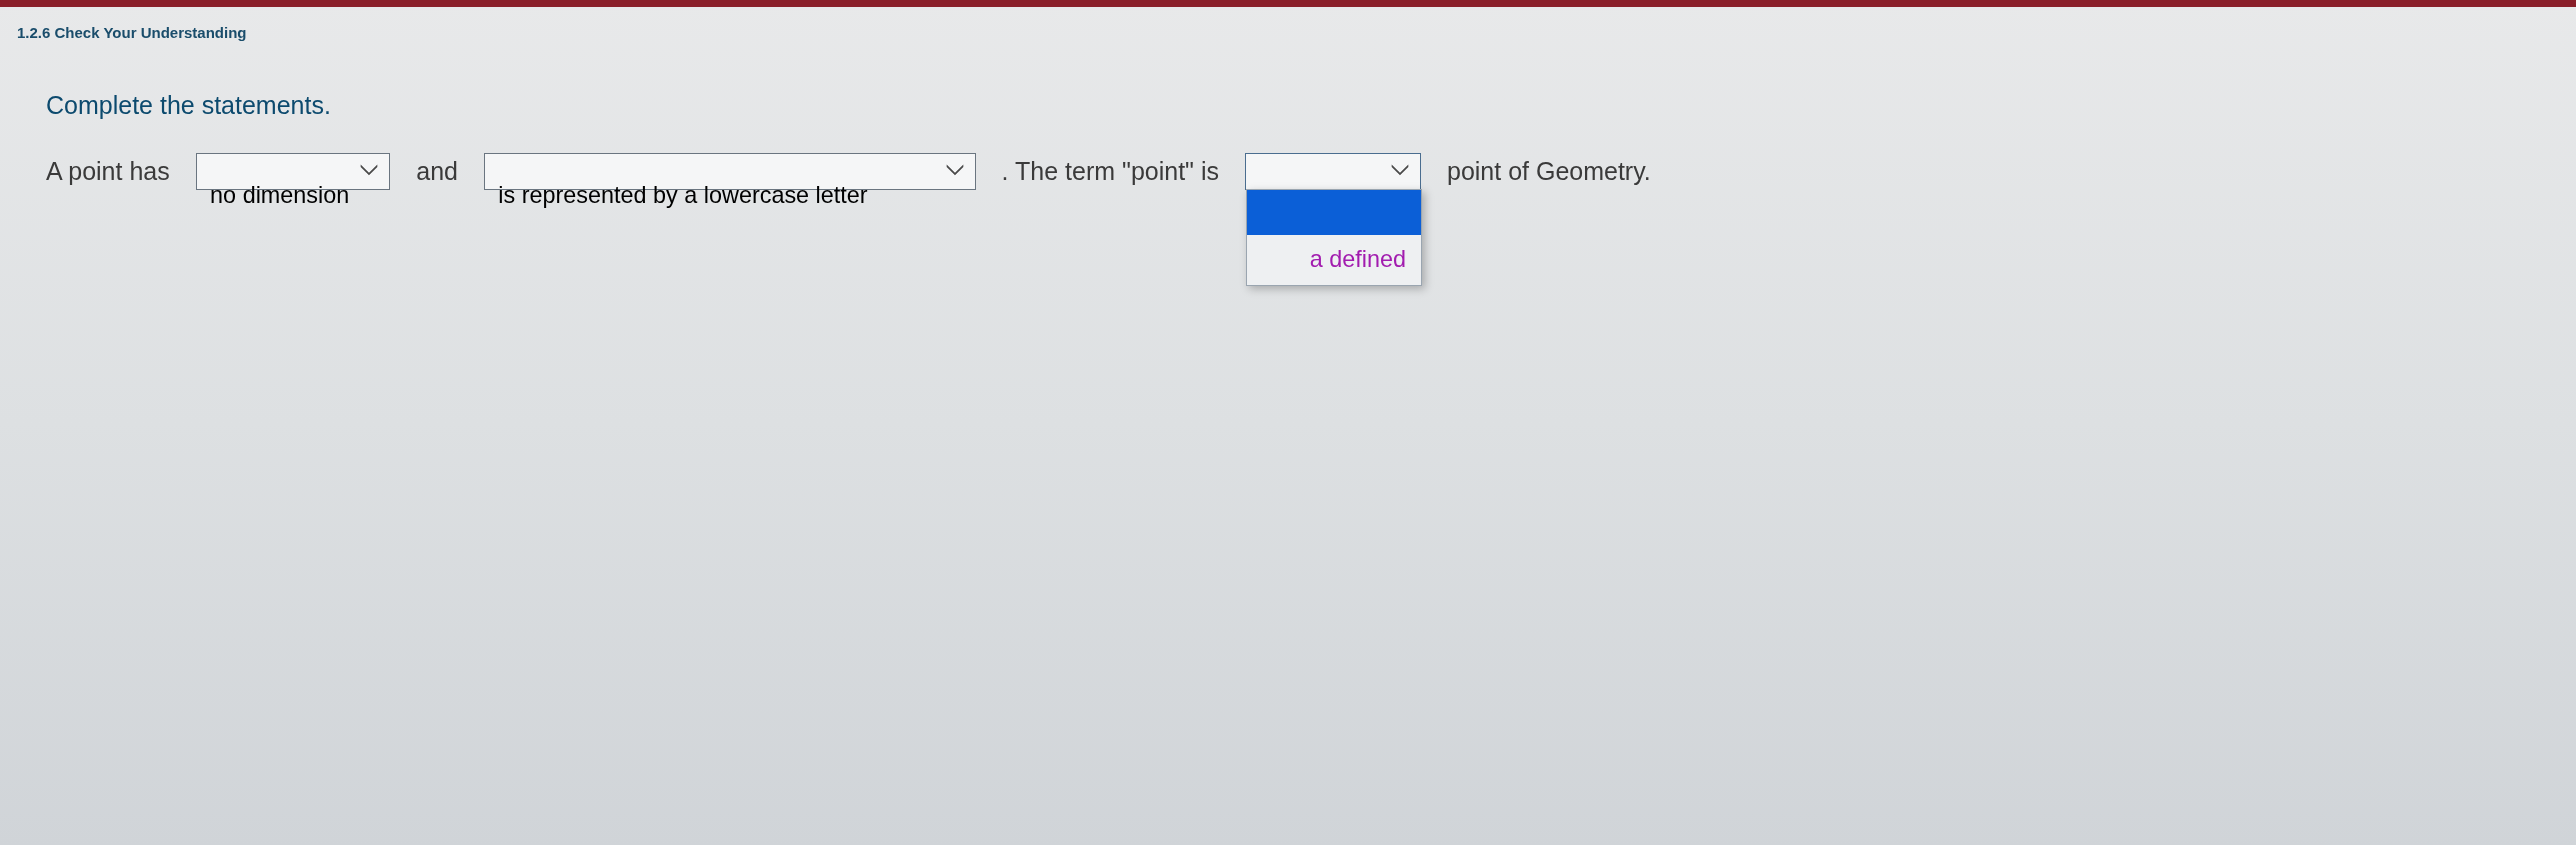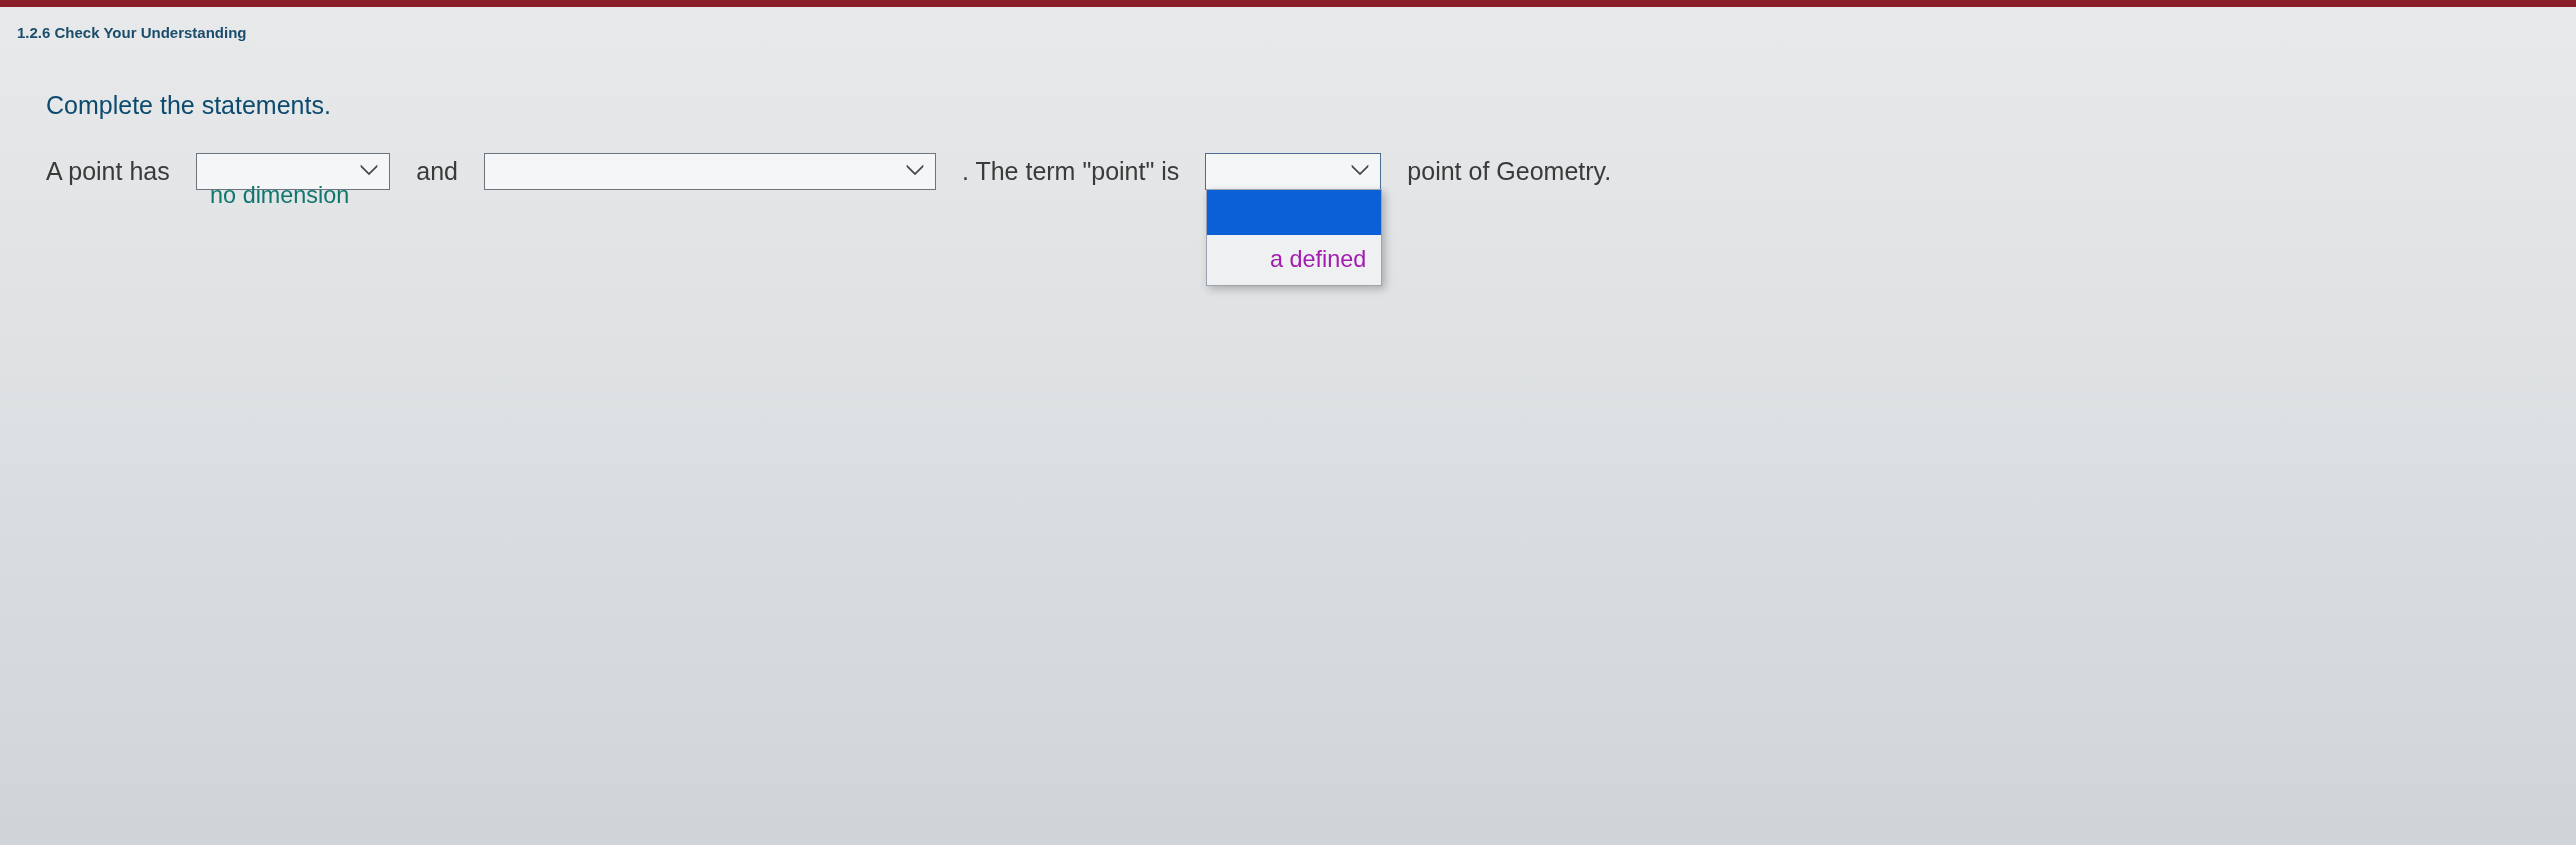--- a/index.html
+++ b/index.html
@@ -49,21 +49,21 @@
       position: relative;
       display: inline-flex;
       align-items: center;
       border: 0.8px solid #6a7580;
       background: #f5f6f7;
       height: 37px;
       padding: 0 40px 0 13.4px;
       cursor: pointer;
     }
     .dropdown-text {
-      color: #0f766e;
+      color: #000000;
       font-size: 23.4px;
       white-space: nowrap;
       margin-top: 48px;
     }
     .dropdown-chevron {
       position: absolute;
       right: 10px;
       top: 50%;
       transform: translateY(-50%);
     }
@@ -125,20 +125,21 @@
       <span class="dropdown-chevron">
         <svg viewBox="0 0 24 16">
             <path d="M2 2 L12 12 L22 2 L22 5 L12 15 L2 5 Z"></path>
           </svg>
       </span>
     </div>
 
     <span class="text-part">and</span>
 
     <div class="dropdown wide">
+      <span class="dropdown-text">is represented by a lowercase letter</span>
       <span class="dropdown-chevron">
         <svg viewBox="0 0 24 16">
             <path d="M2 2 L12 12 L22 2 L22 5 L12 15 L2 5 Z"></path>
           </svg>
       </span>
     </div>
 
     <span class="text-part">. The term "point" is</span>
 
     <div class="dropdown term">

